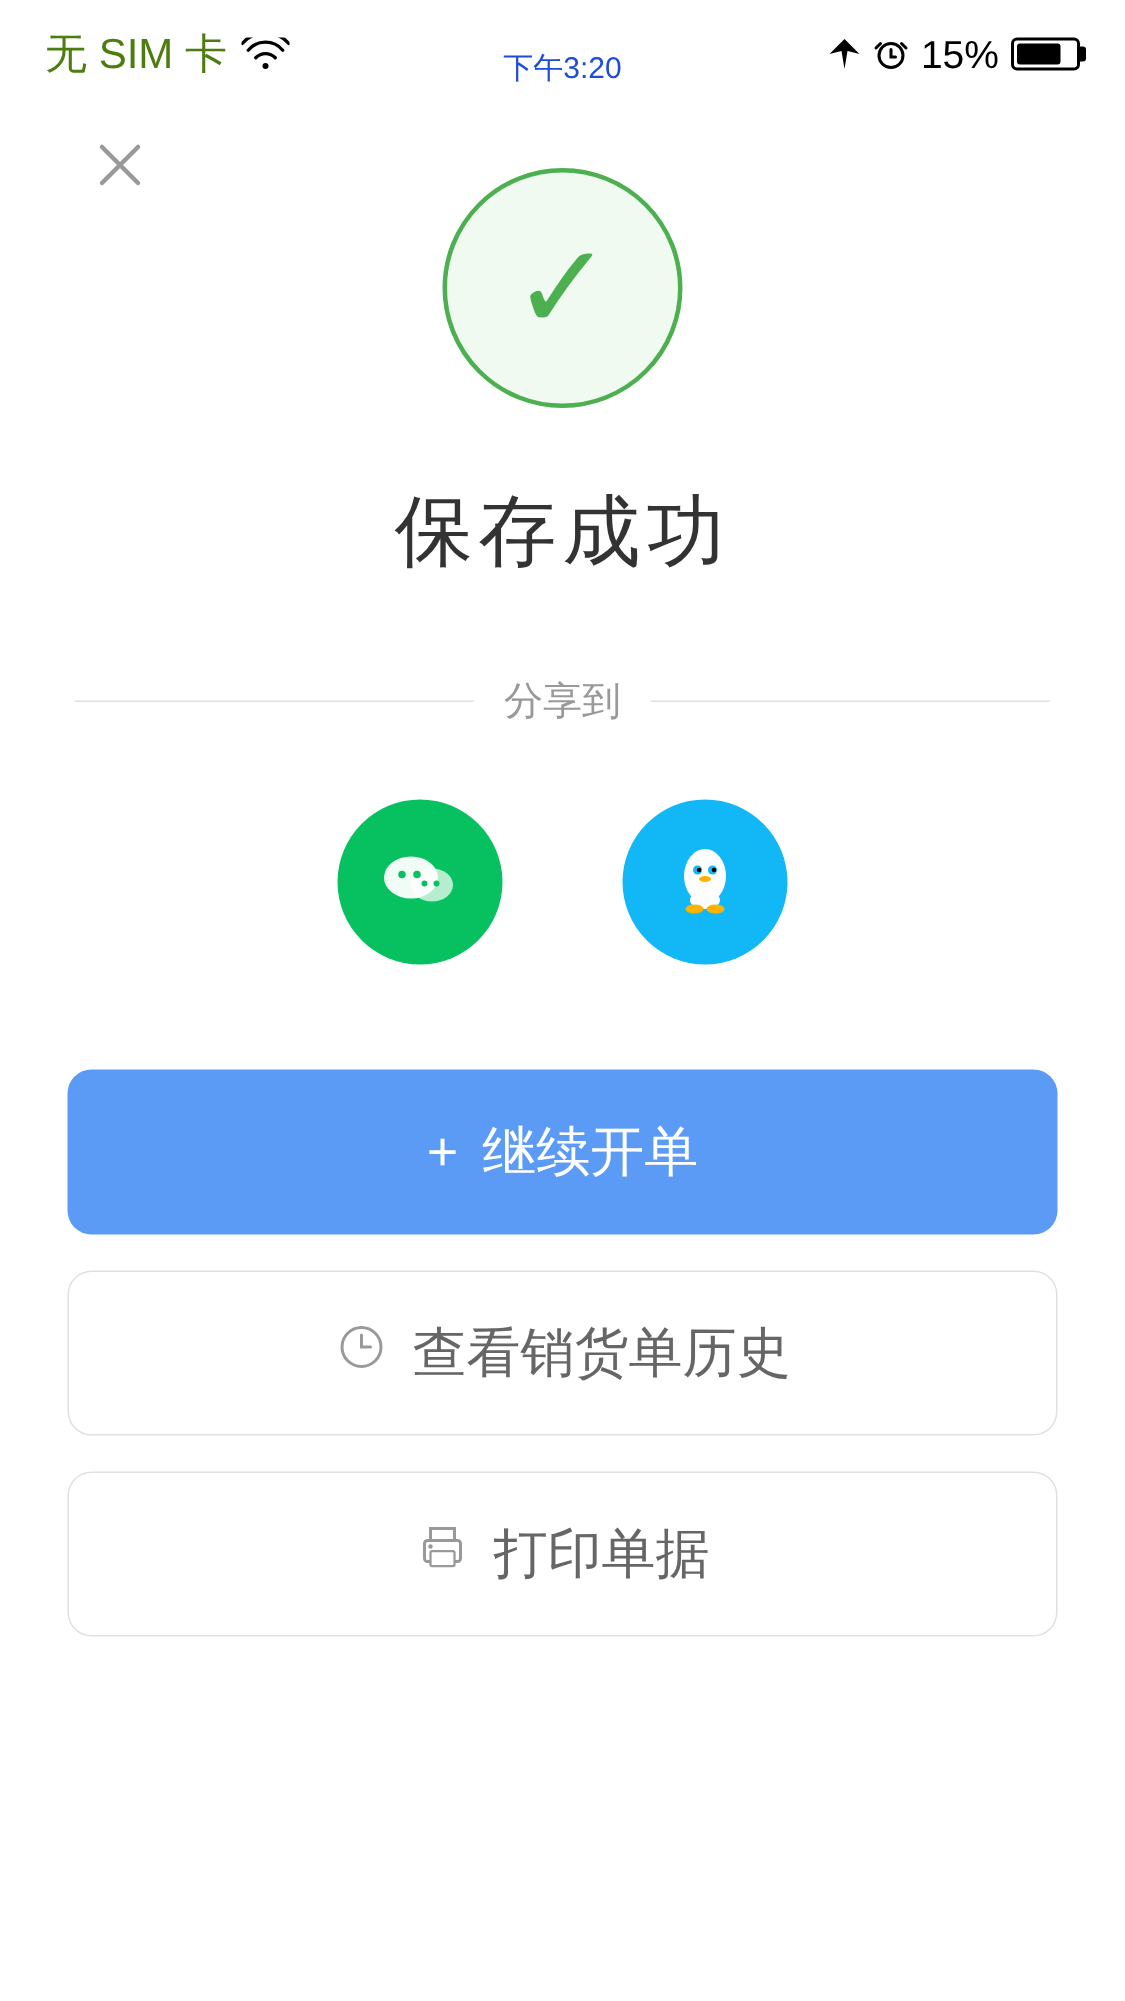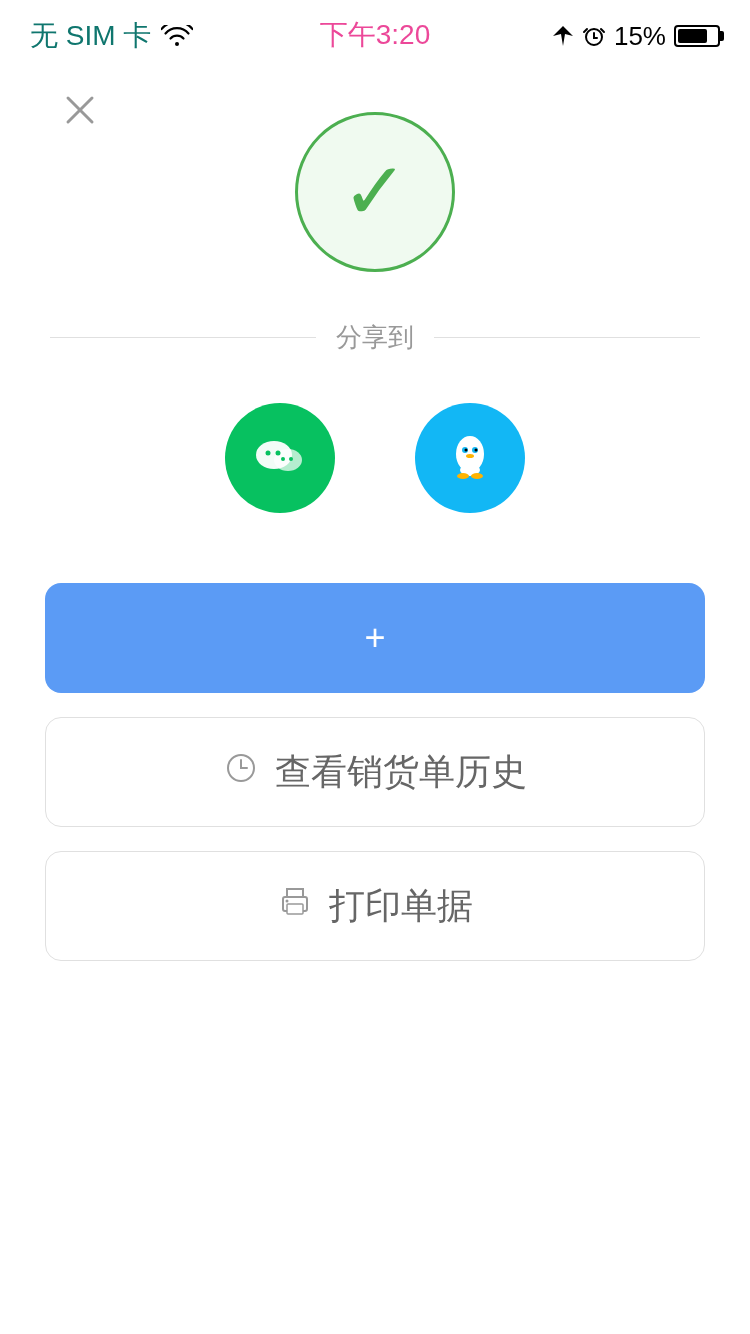--- a/index.html
+++ b/index.html
@@ -22,30 +22,30 @@
       align-items: center;
       justify-content: space-between;
       padding: 0 30px;
       background: #ffffff;
     }
     .status-left {
       display: flex;
       align-items: center;
       gap: 10px;
       font-size: 28px;
-      color: #0f766e;
+      color: #4d7c0f;
     }
     .status-center {
-      font-size: 28px;
+      font-size: 20px;
       font-weight: 500;
-      color: #ec4899;
+      color: #1d4ed8;
       position: absolute;
       left: 50%;
       transform: translateX(-50%);
-      top: 16px;
+      top: 32px;
     }
     .status-right {
       display: flex;
       align-items: center;
       gap: 8px;
       font-size: 26px;
       color: #000;
     }
 
     
@@ -255,20 +255,21 @@
     <line x1="32" y1="8" x2="8" y2="32" stroke="#999" stroke-width="3" stroke-linecap="round"></line>
   </svg>
 </div>
 
 <div class="content">
 
   <div class="success-circle">
     <span class="checkmark">✓</span>
   </div>
 
+  <div class="success-title">保存成功</div>
 
   <div class="share-divider">
     <div class="divider-line"></div>
     <span class="divider-label">分享到</span>
     <div class="divider-line"></div>
   </div>
 
   <div class="share-icons">
 
     <div class="share-icon-btn wechat">
@@ -301,20 +302,21 @@
 
         <ellipse cx="32" cy="30" rx="4" ry="2" fill="#ffb300"></ellipse>
       </svg>
     </div>
   </div>
 
   <div class="btn-group">
 
     <button class="btn btn-primary">
       <span class="btn-icon">+</span>
+      <span>继续开单</span>
     </button>
 
     <button class="btn btn-secondary">
       <span class="btn-icon">
         <svg width="36" height="36" viewBox="0 0 36 36" fill="none">
           <circle cx="18" cy="18" r="13" stroke="#999" stroke-width="2" fill="none"></circle>
           <path d="M18 10 L18 18 L24 18" stroke="#999" stroke-width="2" stroke-linecap="round" fill="none"></path>
         </svg>
       </span>
       <span>查看销货单历史</span>

